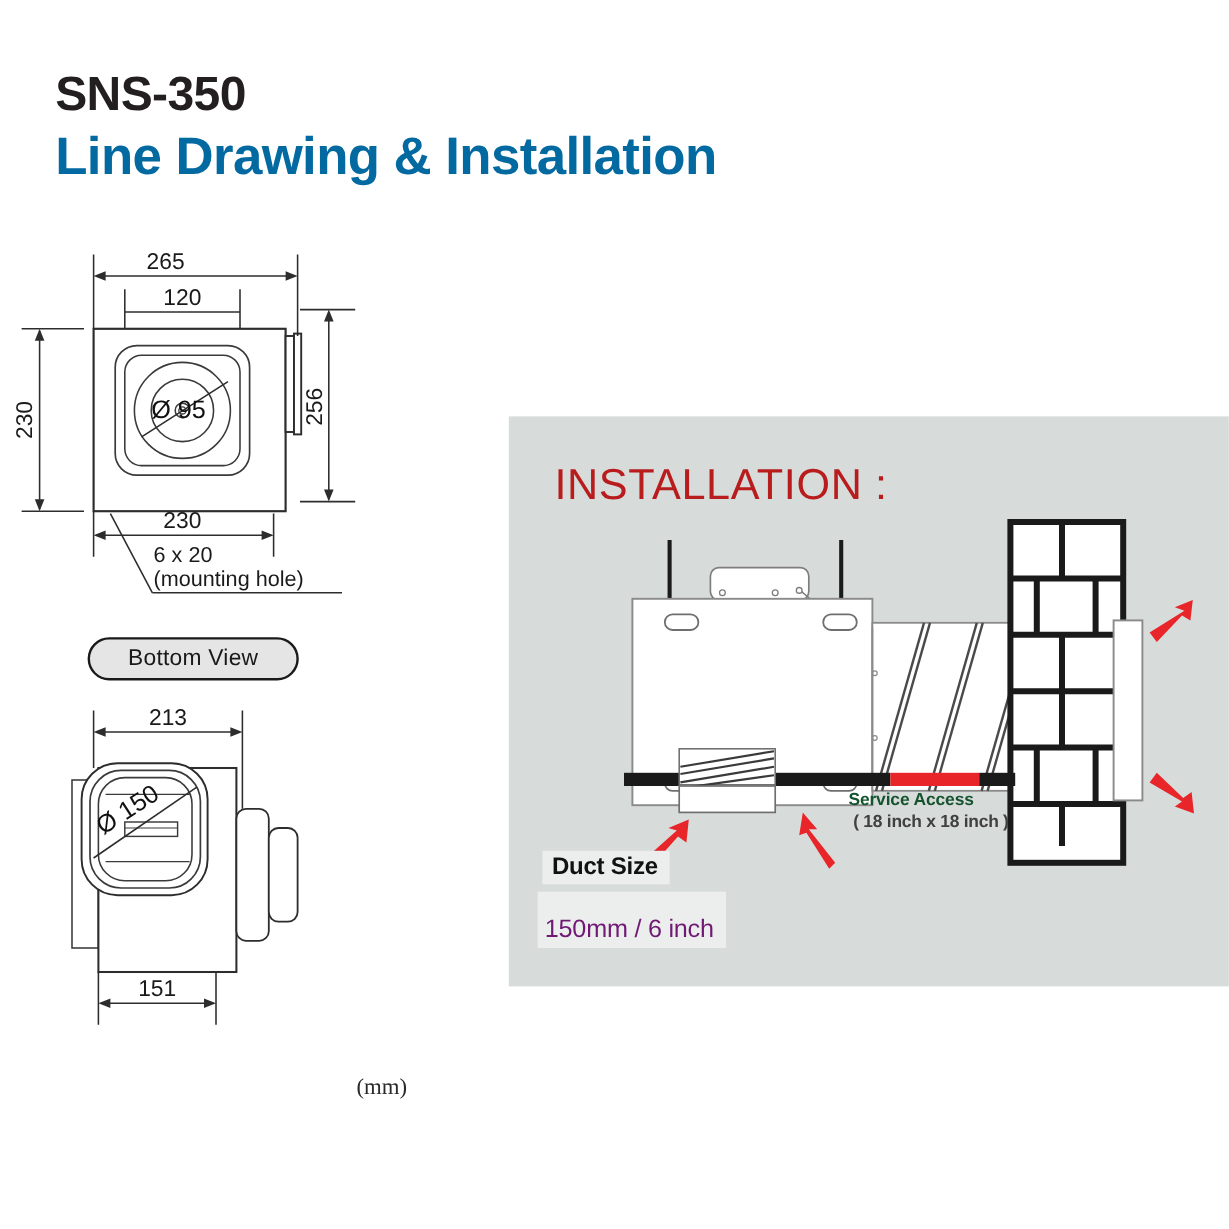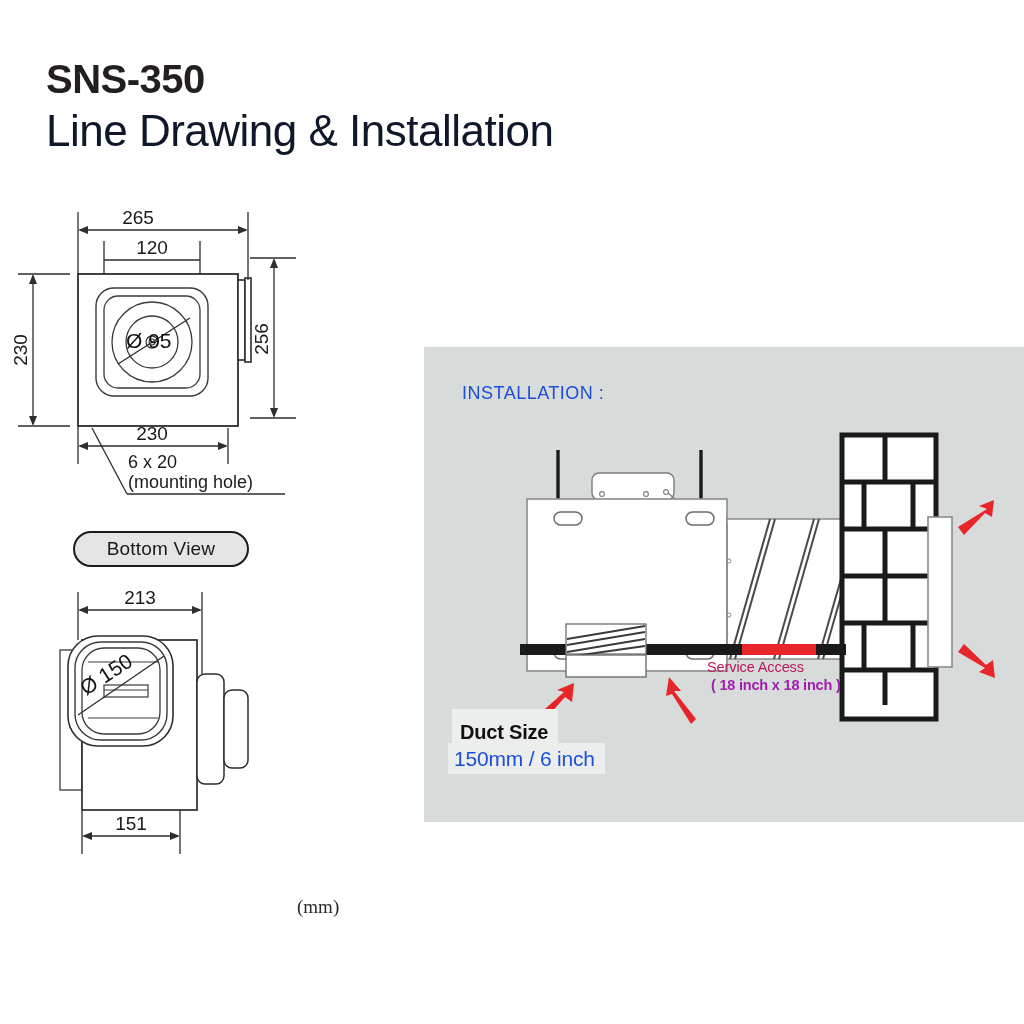--- a/index.html
+++ b/index.html
@@ -13,22 +13,22 @@
   }
   .root{position:absolute;left:0;top:0;width:1024px;height:887px;}
 
   
   .title-block{position:absolute;left:46px;top:55px;}
   .title-line1{
     font-size:40px;font-weight:bold;letter-spacing:-0.5px;
     line-height:48px;color:#231f20;
   }
   .title-line2{
-    font-size:44px;font-weight:normal;letter-spacing:-0.5px;
-    line-height:56px;color:#0f172a;
+    font-size:44px;font-weight:bold;letter-spacing:-0.5px;
+    line-height:56px;color:#0369a1;
   }
   .svg-abs{position:absolute;left:0;top:0;}
 
   
   .pill{
     position:absolute;
     border:2px solid #1a1a1a;
     border-radius:22px;
     background:#e5e5e5;
     height:32px;
@@ -44,43 +44,43 @@
   }
 
   
   .install-panel{
     position:absolute;left:424px;top:347px;
     width:600px;height:475px;
     background:#d7dbda;
   }
   .install-title{
     position:absolute;left:38px;top:36px;
-    font-size:18px;letter-spacing:0.5px;color:#1d4ed8;
+    font-size:36px;letter-spacing:0.5px;color:#b91c1c;
     font-weight:400;
   }
   .svc-line1{
     position:absolute;left:283px;top:312px;
-    font-size:14.5px;font-weight:normal;color:#be185d;
+    font-size:14.5px;font-weight:bold;color:#14532d;
     letter-spacing:-0.1px;
   }
   .svc-line2{
     position:absolute;left:287px;top:330px;
-    font-size:14.5px;font-weight:bold;color:#a21caf;
+    font-size:14.5px;font-weight:bold;color:#404040;
     letter-spacing:-0.2px;
   }
   .duct-title{
     position:absolute;left:28px;top:362px;
     font-size:20px;font-weight:bold;color:#111;
-    background:#eceeed;padding:12px 10px 3px 8px;
+    background:#eceeed;padding:2px 10px 3px 8px;
     letter-spacing:-0.2px;
   }
   .duct-value{
     position:absolute;left:24px;top:396px;
-    font-size:21px;color:#1d4ed8;
-    background:#eceeed;padding:4px 10px 3px 6px;
+    font-size:21px;color:#701a75;
+    background:#eceeed;padding:20px 10px 3px 6px;
     letter-spacing:-0.2px;
   }
 
   text{font-family:"Liberation Sans", sans-serif;}
 </style>
 </head>
 <body>
 
 <div class="root">
 

